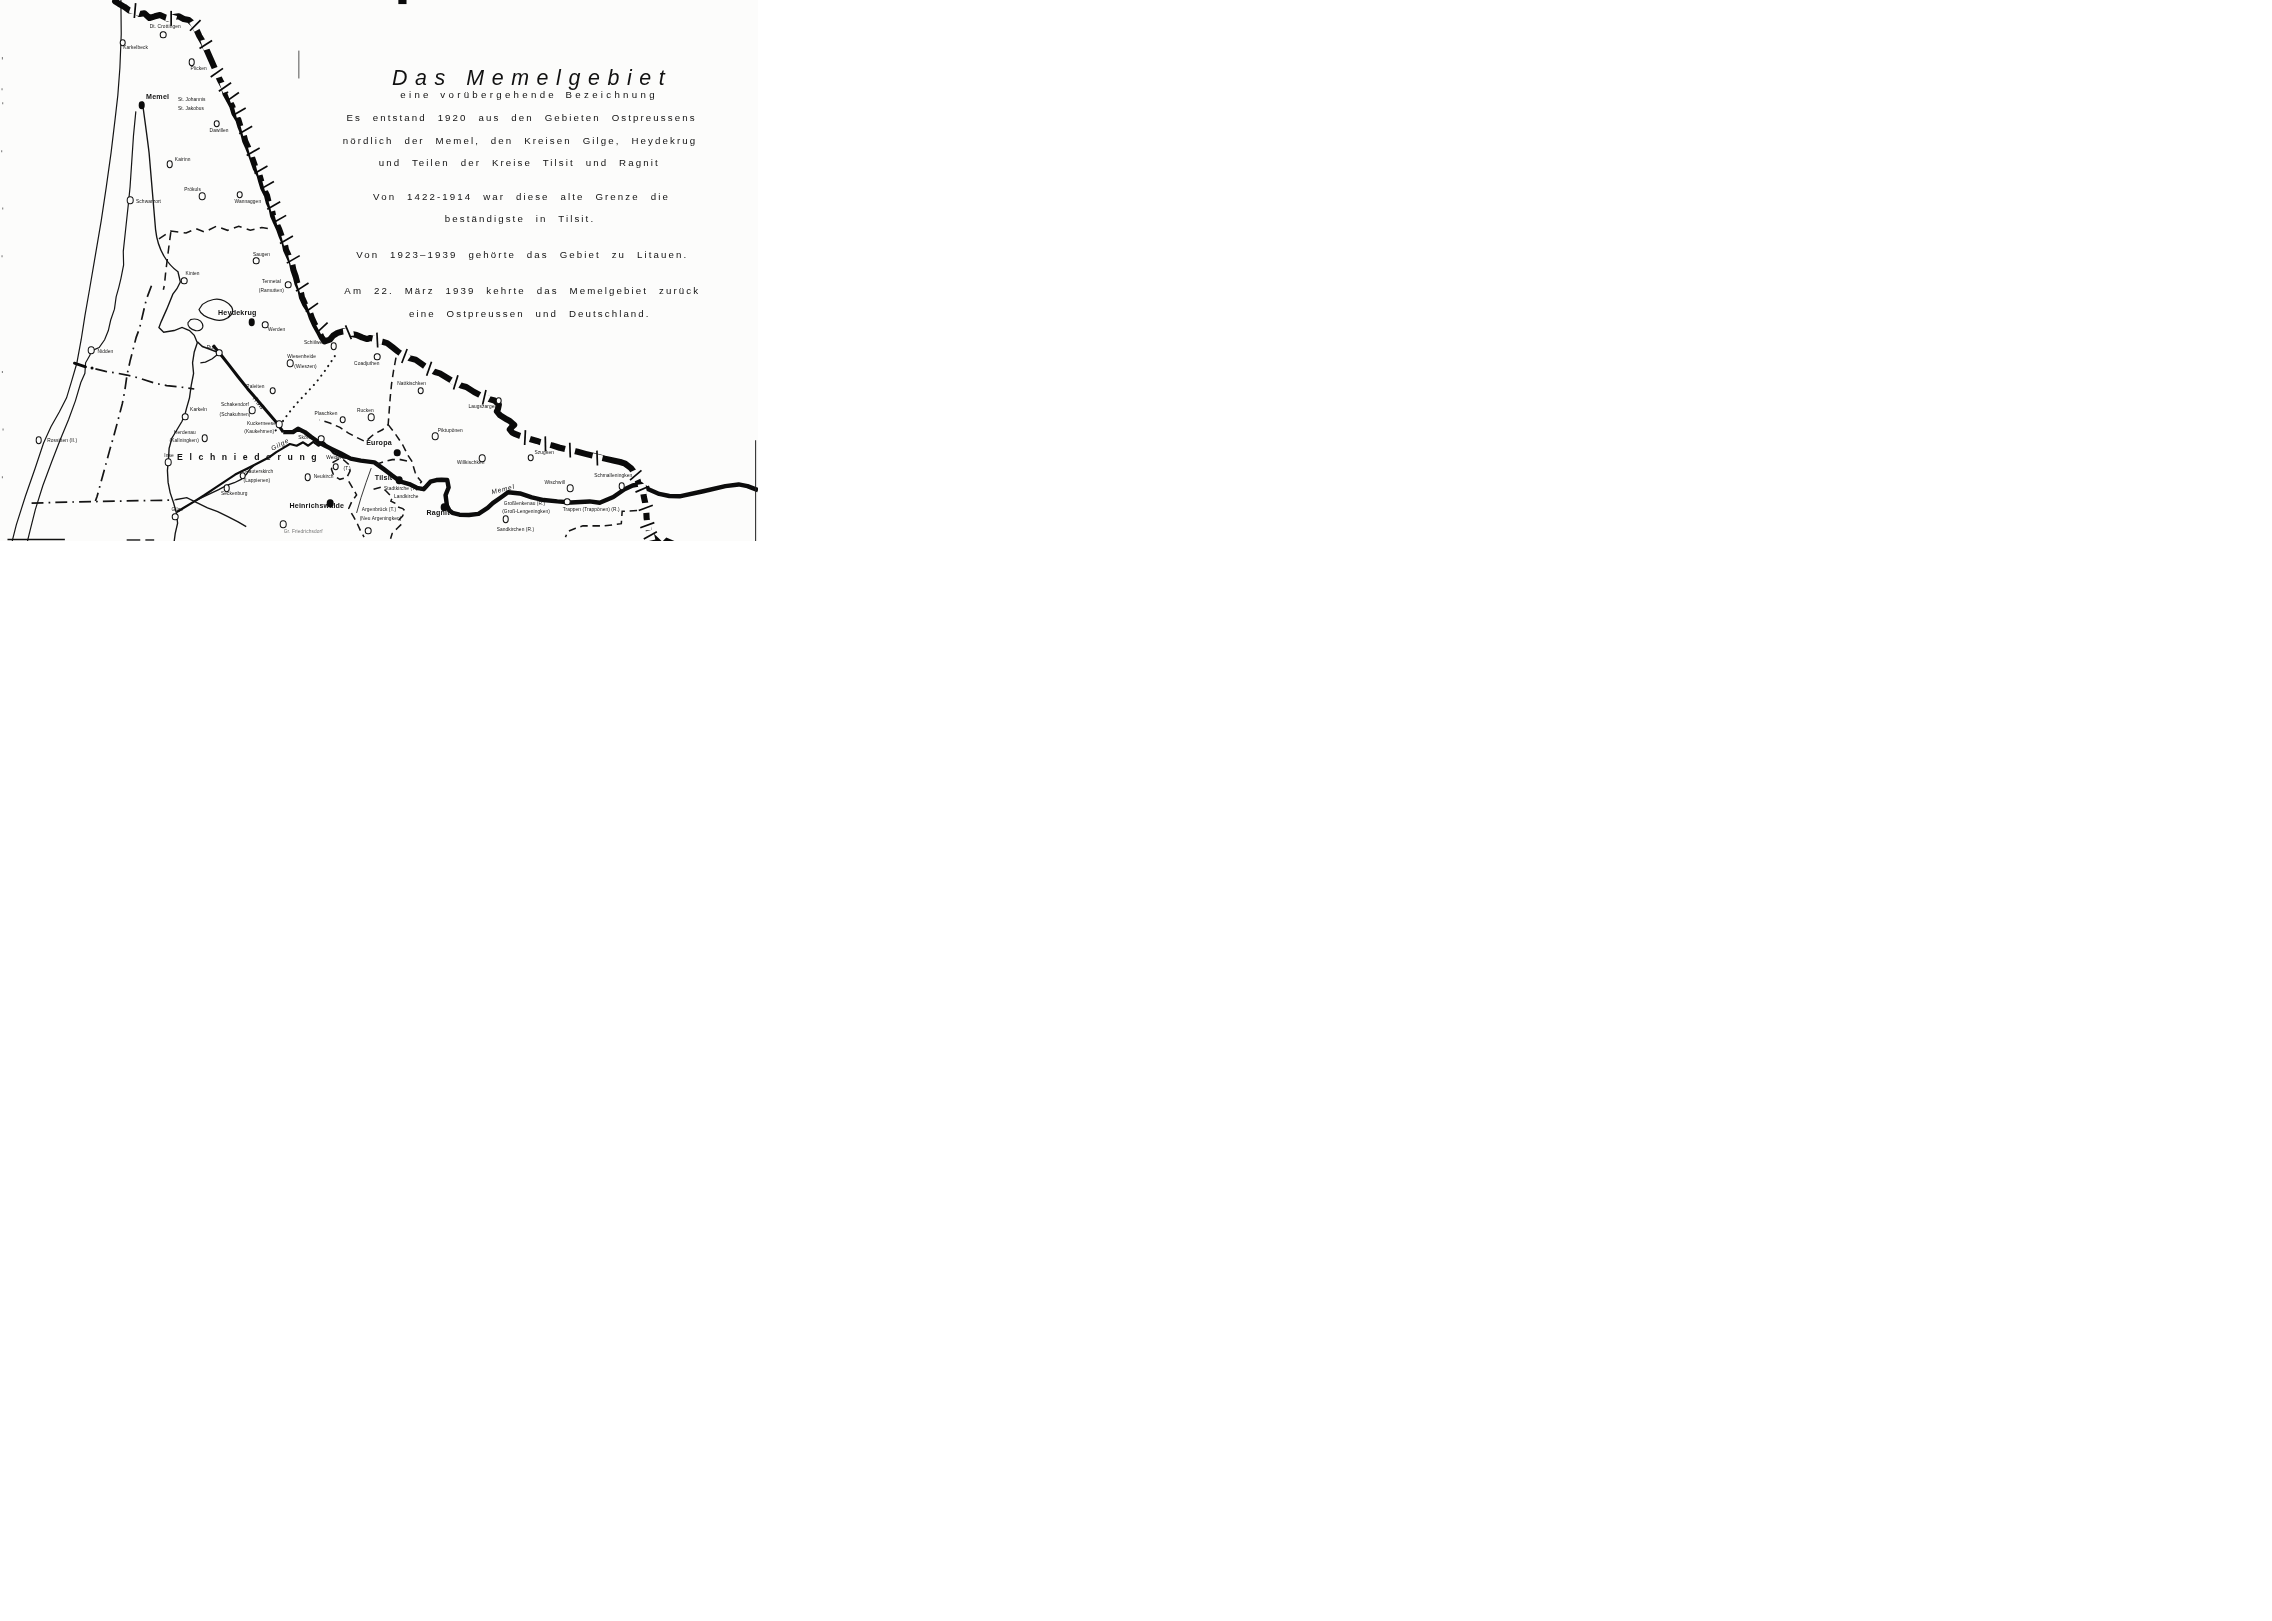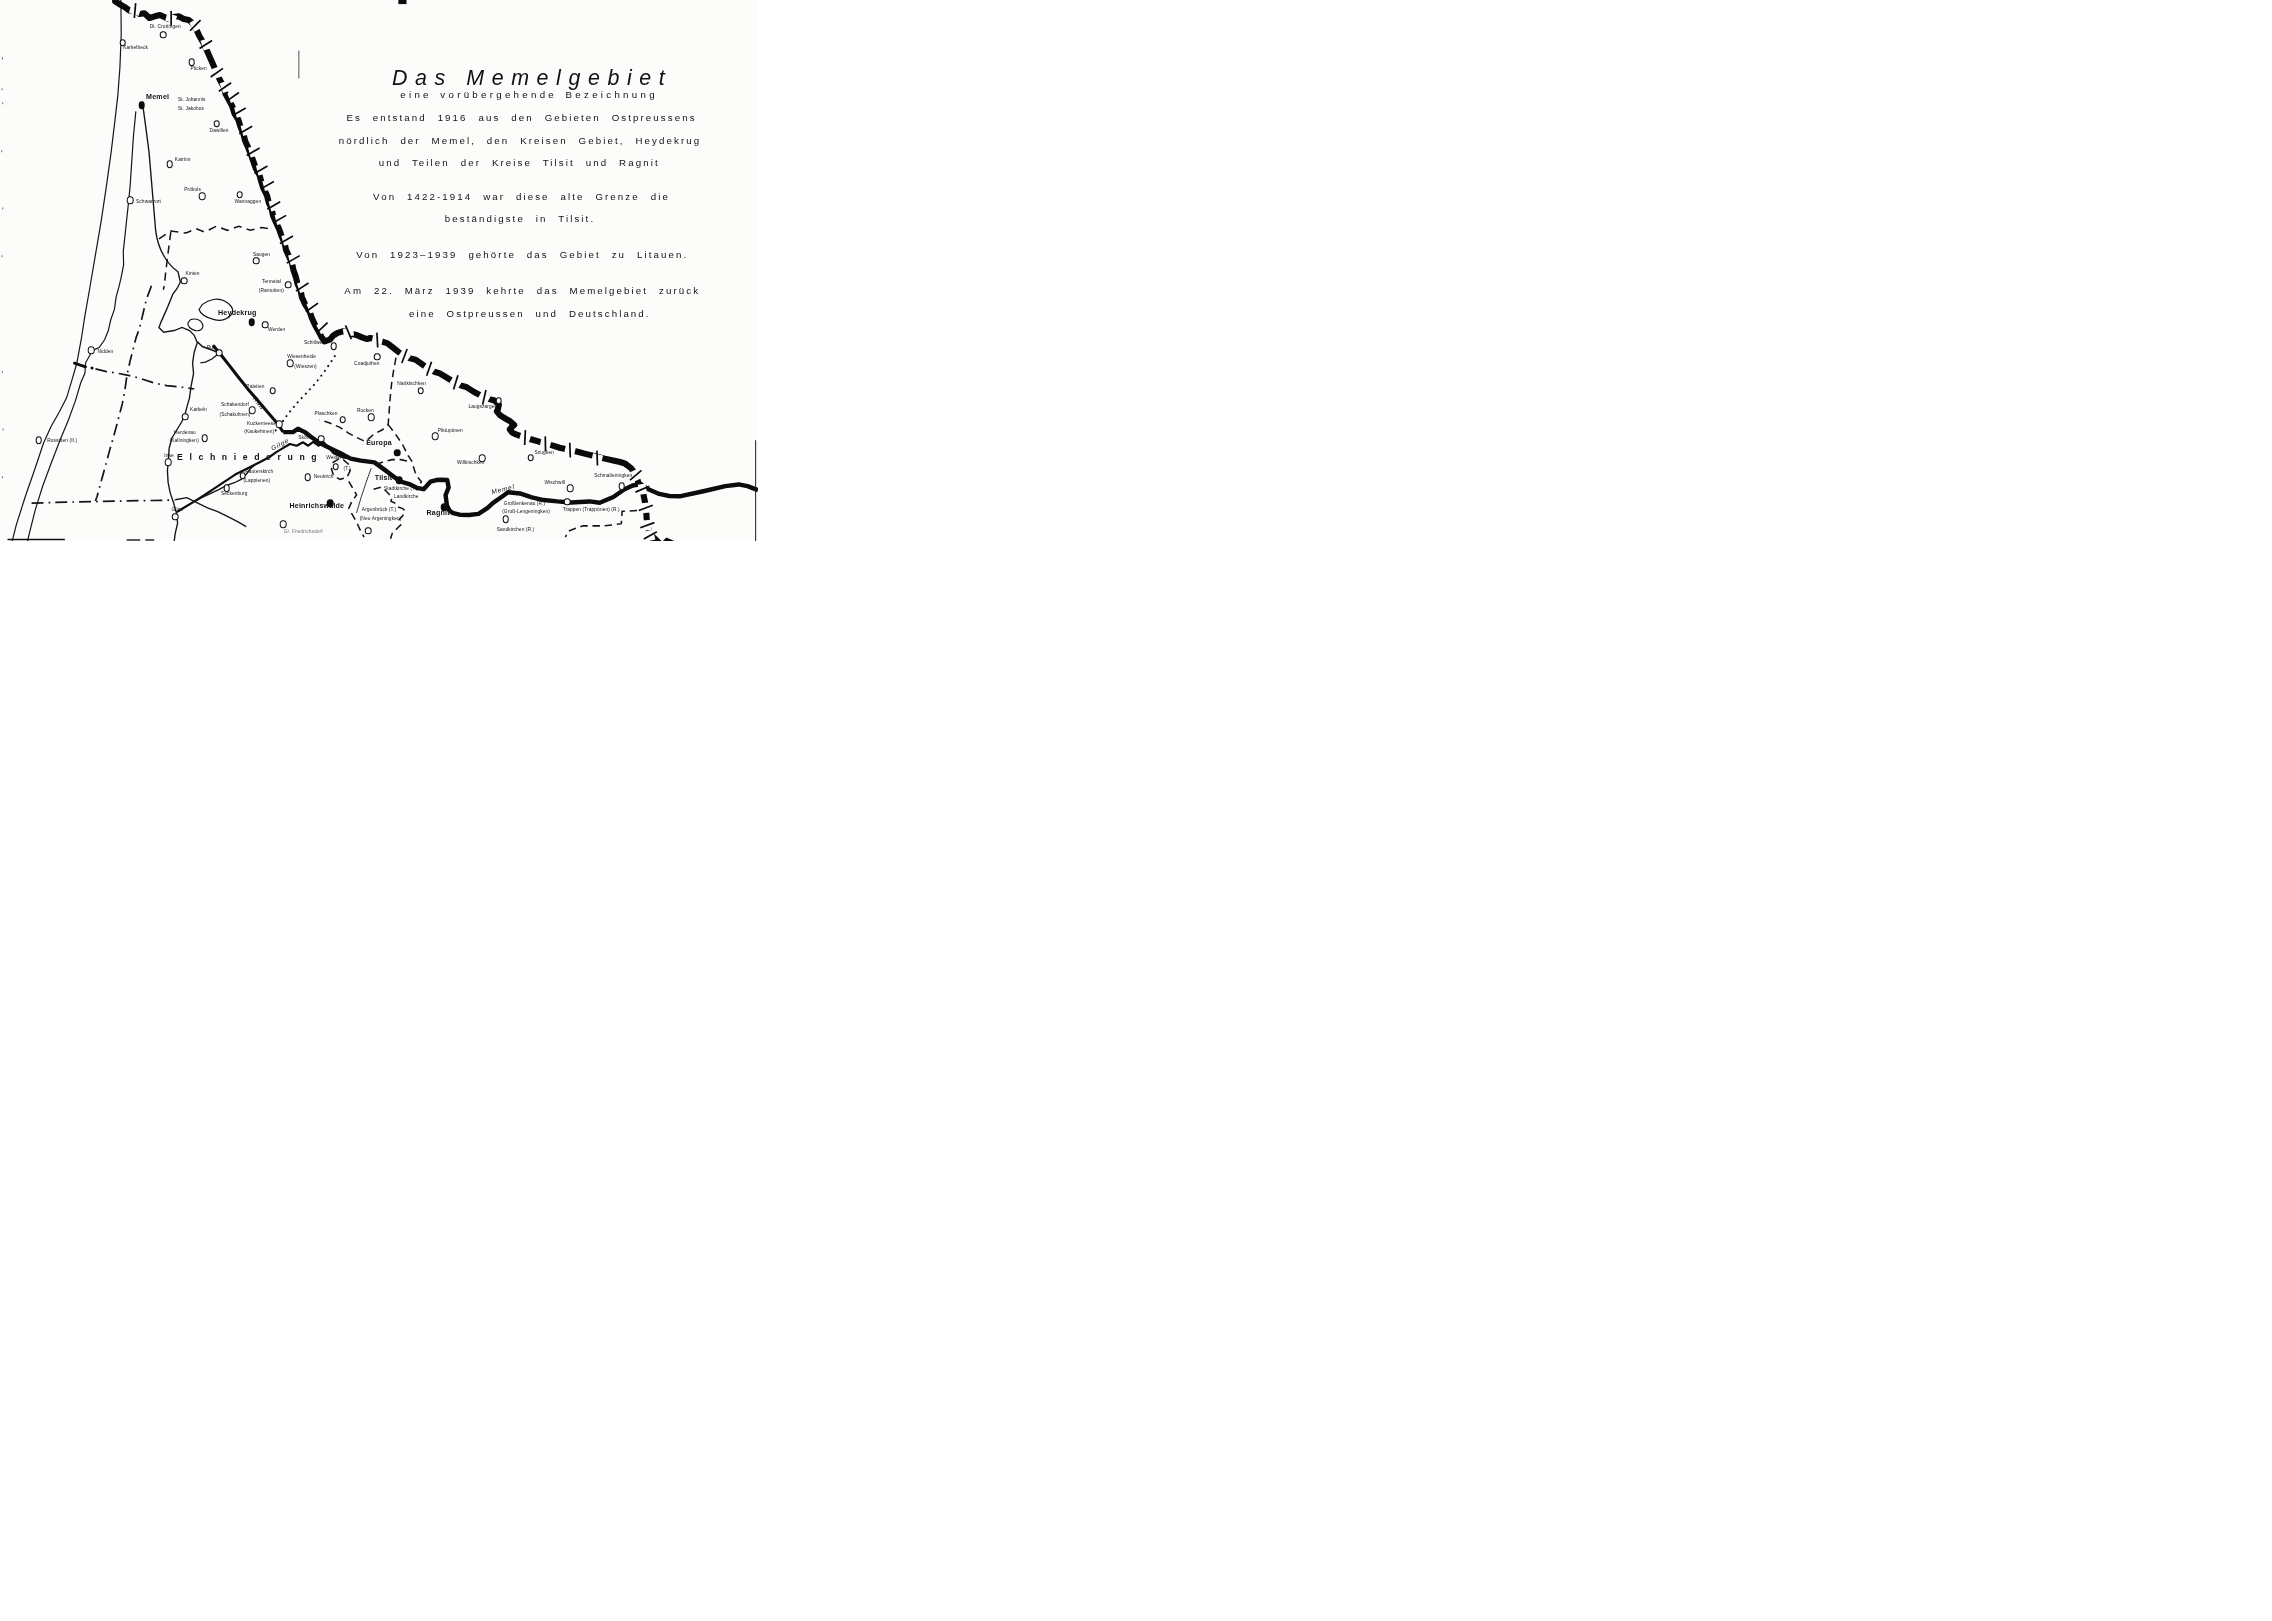--- a/index.html
+++ b/index.html
@@ -171,22 +171,22 @@
       <line x1="3809.3853277175704" y1="3062.1141590572474" x2="3814.6146722824296" y2="3121.8858409427526" stroke="#fcfcfb" stroke-width="46"></line>
       <line x1="3853.34647531458" y1="3076.951113693671" x2="3770.65352468542" y2="3107.048886306329" stroke="#0a0a0a" stroke-width="10"></line>
       <line x1="3822.74234313201" y1="3122.89112821172" x2="3837.25765686799" y2="3181.10887178828" stroke="#fcfcfb" stroke-width="46"></line>
       <line x1="3868.4832671141335" y1="3130.6683767091613" x2="3791.5167328858665" y2="3173.3316232908387" stroke="#0a0a0a" stroke-width="10"></line>
     </svg>
 
   <div class="overlay" id="overlay">
     <div class="map-title" id="title-el" style="left: 70.2%; top: 14.5%;">Das Memelgebiet</div>
     <div class="map-subtitle" id="subtitle-el" style="left: 69.8%; top: 17.3%;">eine vorübergehende Bezeichnung</div>
     <div class="region-lbl" id="region-el" style="left: 33%; top: 84.5%;">Elchniederung</div>
-  <div class="para-line" style="left: 68.8%; top: 21.7%;">Es entstand 1916 aus den Gebieten Ostpreussens</div>
-      <div class="para-line" style="left: 68.6%; top: 25.9%;">nördlich der Memel, den Kreisen Gebiet, Heydekrug</div>
+  <div class="para-line" style="left: 68.8%; top: 21.7%;">Es entstand 1920 aus den Gebieten Ostpreussens</div>
+      <div class="para-line" style="left: 68.6%; top: 25.9%;">nördlich der Memel, den Kreisen Gilge, Heydekrug</div>
       <div class="para-line" style="left: 68.5%; top: 30%;">und Teilen der Kreise Tilsit und Ragnit</div>
       <div class="para-line" style="left: 68.8%; top: 36.3%;">Von 1422-1914 war diese alte Grenze die</div>
       <div class="para-line" style="left: 68.6%; top: 40.3%;">beständigste in Tilsit.</div>
       <div class="para-line" style="left: 68.9%; top: 47%;">Von 1923–1939 gehörte das Gebiet zu Litauen.</div>
       <div class="para-line" style="left: 68.9%; top: 53.6%;">Am 22. März 1939 kehrte das Memelgebiet zurück</div>
       <div class="para-line" style="left: 69.9%; top: 57.8%;">eine Ostpreussen und Deutschland.</div>
       <div class="river-lbl" style="--r: 52deg; left: 34.2%; top: 74.5%;">Ruß</div>
       <div class="river-lbl" style="--r: -27deg; left: 37%; top: 82%;">Gilge</div>
       <div class="river-lbl" style="--r: -14deg; left: 66.4%; top: 90.4%;">Memel</div>
       <div class="lbl" style="left: 21.8%; top: 4.9%;">Dt. Crottingen</div>

